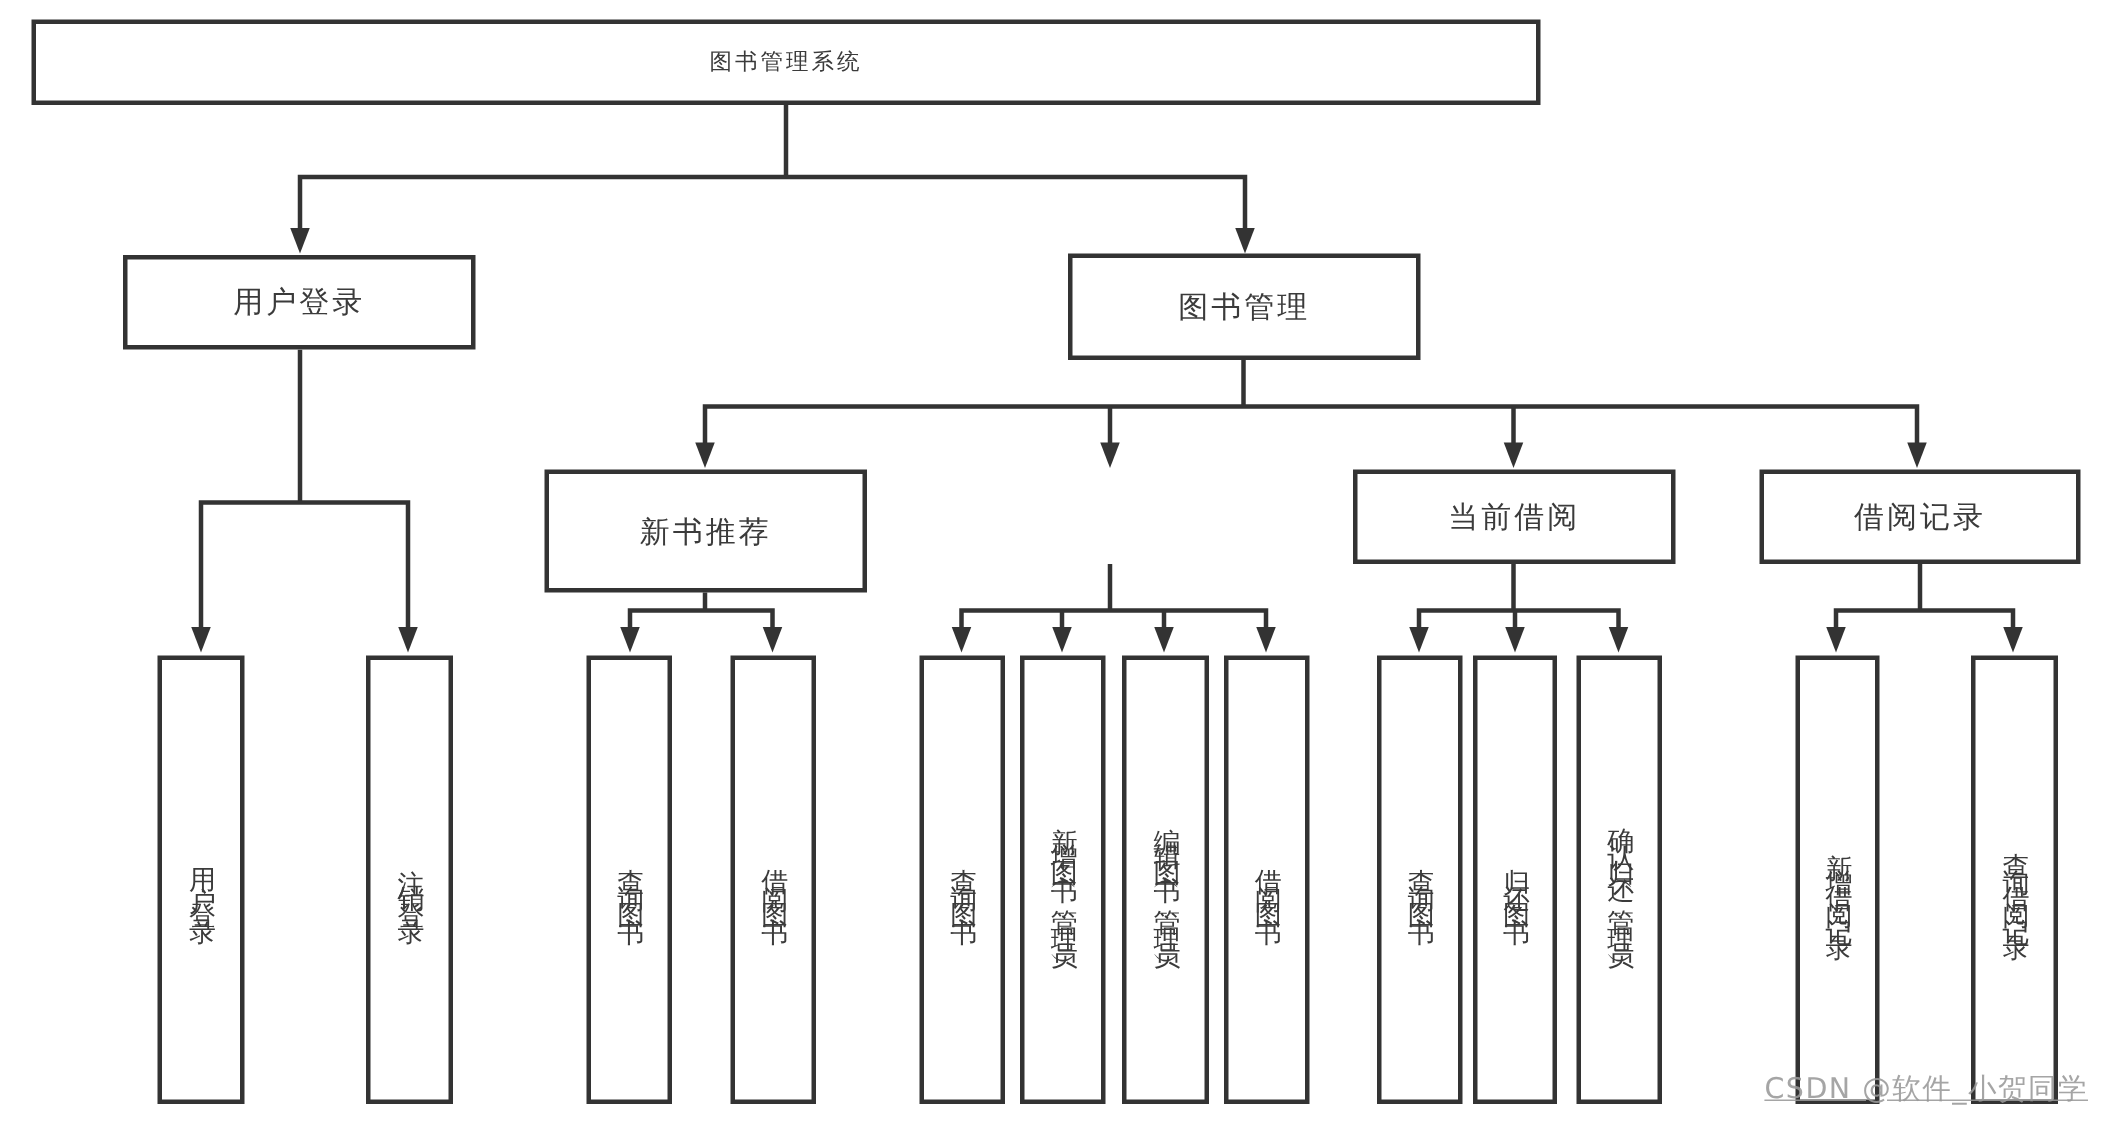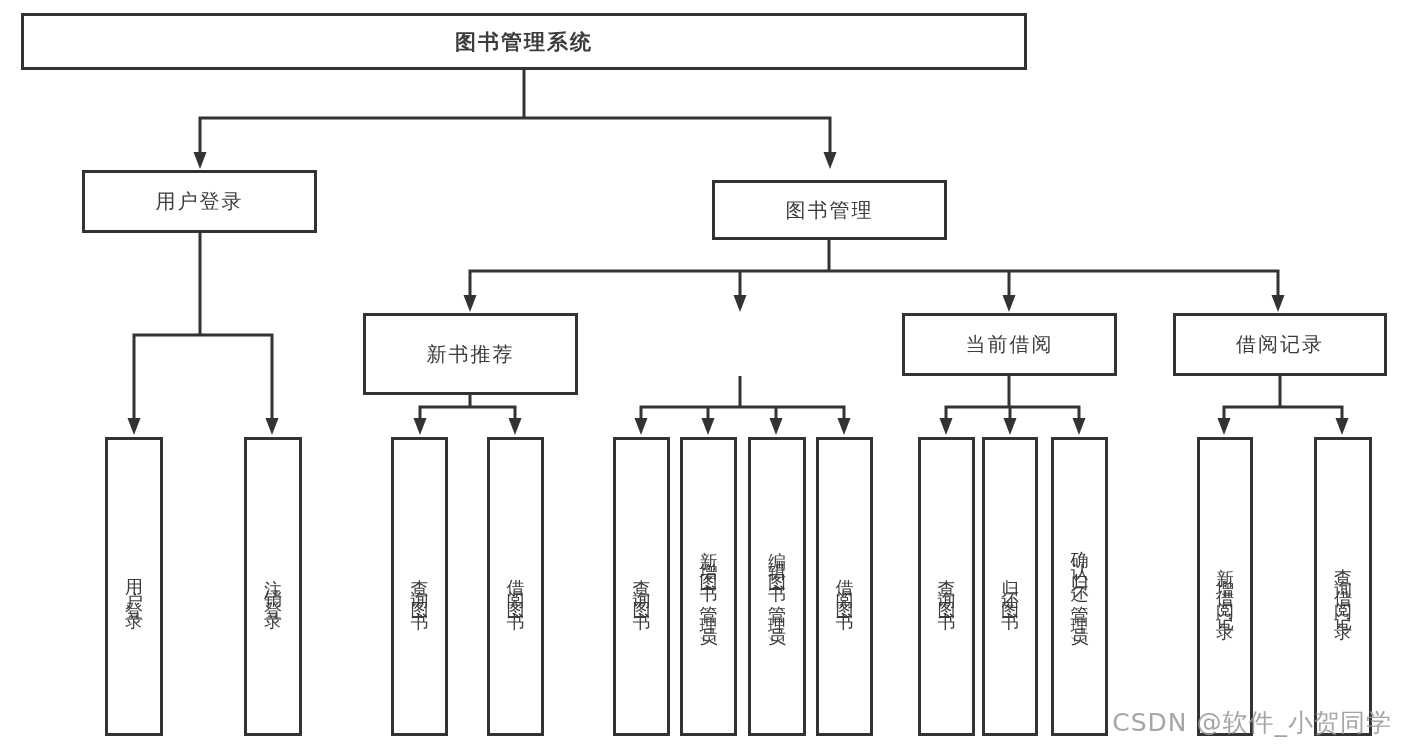--- a/index.html
+++ b/index.html
@@ -27,40 +27,41 @@
 
   .box {
     position:absolute;
     background:#ffffff;
     border:3px solid #333333;
     display:flex; align-items:center; justify-content:center;
     color:#3b3b3b;
     z-index:2;
   }
   .hbox { font-size:20px; letter-spacing:2px; }
-  .hbox.root { font-size:21px;font-weight:bold; }
+  .hbox.root { font-size:15px; }
 
   .leaf { top:437px; height:299px; }
   .leaf .vtext {
     writing-mode:vertical-rl;
     text-orientation:mixed;
     font-size:18px;
     letter-spacing:11px;
     color:#3b3b3b;
     line-height:1;
   }
 
   .watermark {
     position:absolute;
     right:13px; bottom:8px;
-    font-size:25px;
+    font-size:19px;
     letter-spacing:1px;
     color:rgba(152,152,152,0.88);
     z-index:3;
     white-space:nowrap;
+    text-decoration:underline;
   }
 </style>
 </head>
 <body>
 
 <div class="canvas">
 
   <svg class="connectors" viewBox="0 0 1405 747">
 
     <path d="M524 70 V118"></path>
@@ -110,21 +111,21 @@
     <polygon points="1335.5,418 1348.5,418 1342,435"></polygon>
   </svg>
 
   <div class="box hbox root" style="left:21px; top:13px; width:1006px; height:57px;">
     <span>图书管理系统</span>
   </div>
 
   <div class="box hbox" style="left:82px; top:170px; width:235px; height:63px;">
     <span>用户登录</span>
   </div>
-  <div class="box hbox" style="left:712px; top:180px; width:235px; height:60px;">
+  <div class="box hbox" style="left:712px; top:169px; width:235px; height:71px;">
     <span>图书管理</span>
   </div>
 
   <div class="box hbox" style="left:363px; top:313px; width:215px; height:82px;">
     <span>新书推荐</span>
   </div>
   <div class="box hbox" style="left:1173px; top:313px; width:214px; height:63px;">
     <span>借阅记录</span>
   </div>
   <div class="box hbox" style="left:902px; top:313px; width:215px; height:63px;">

